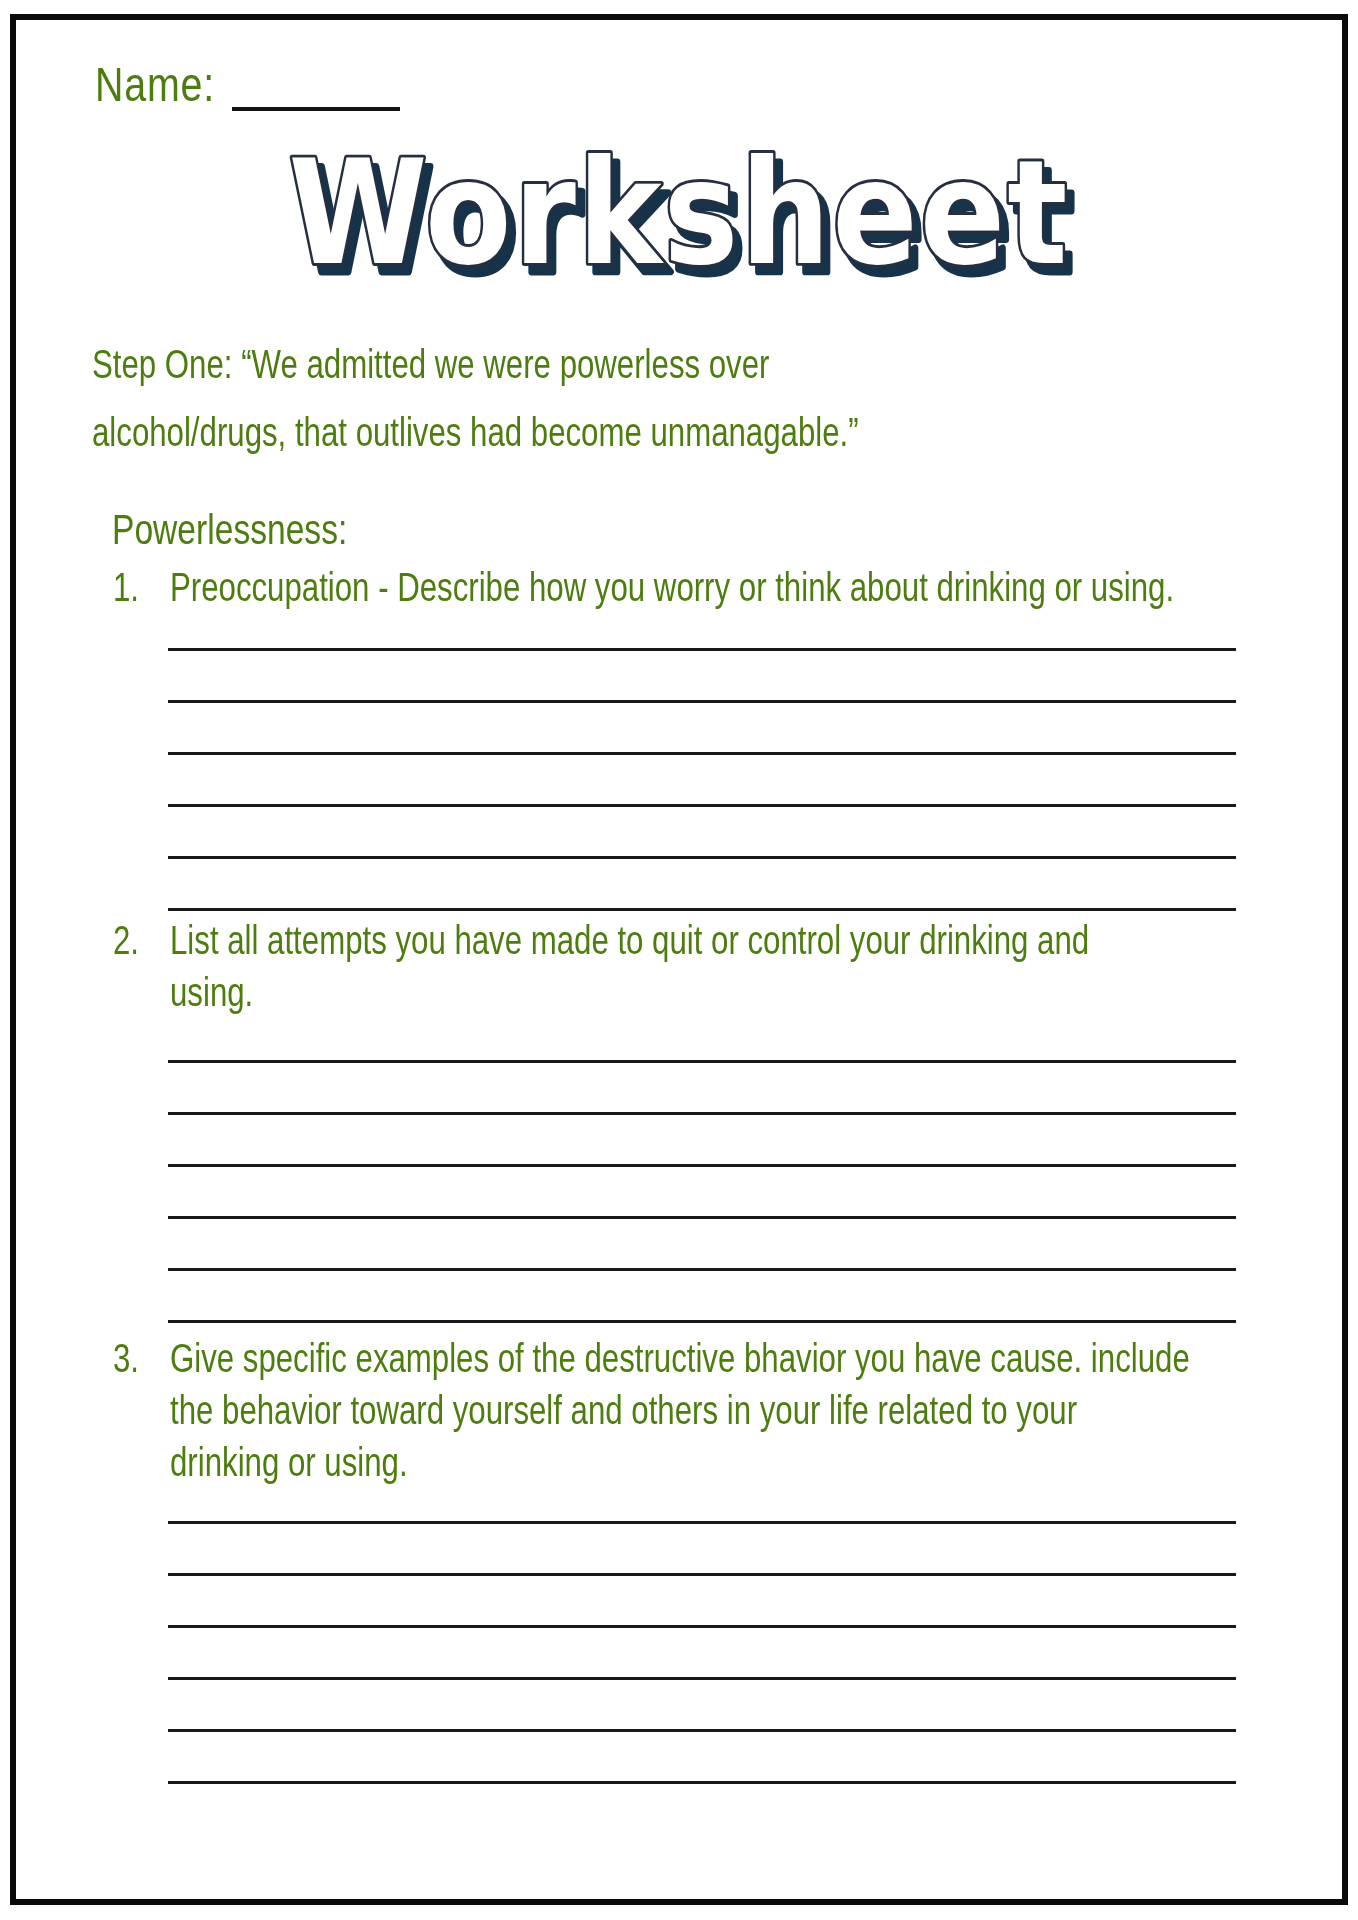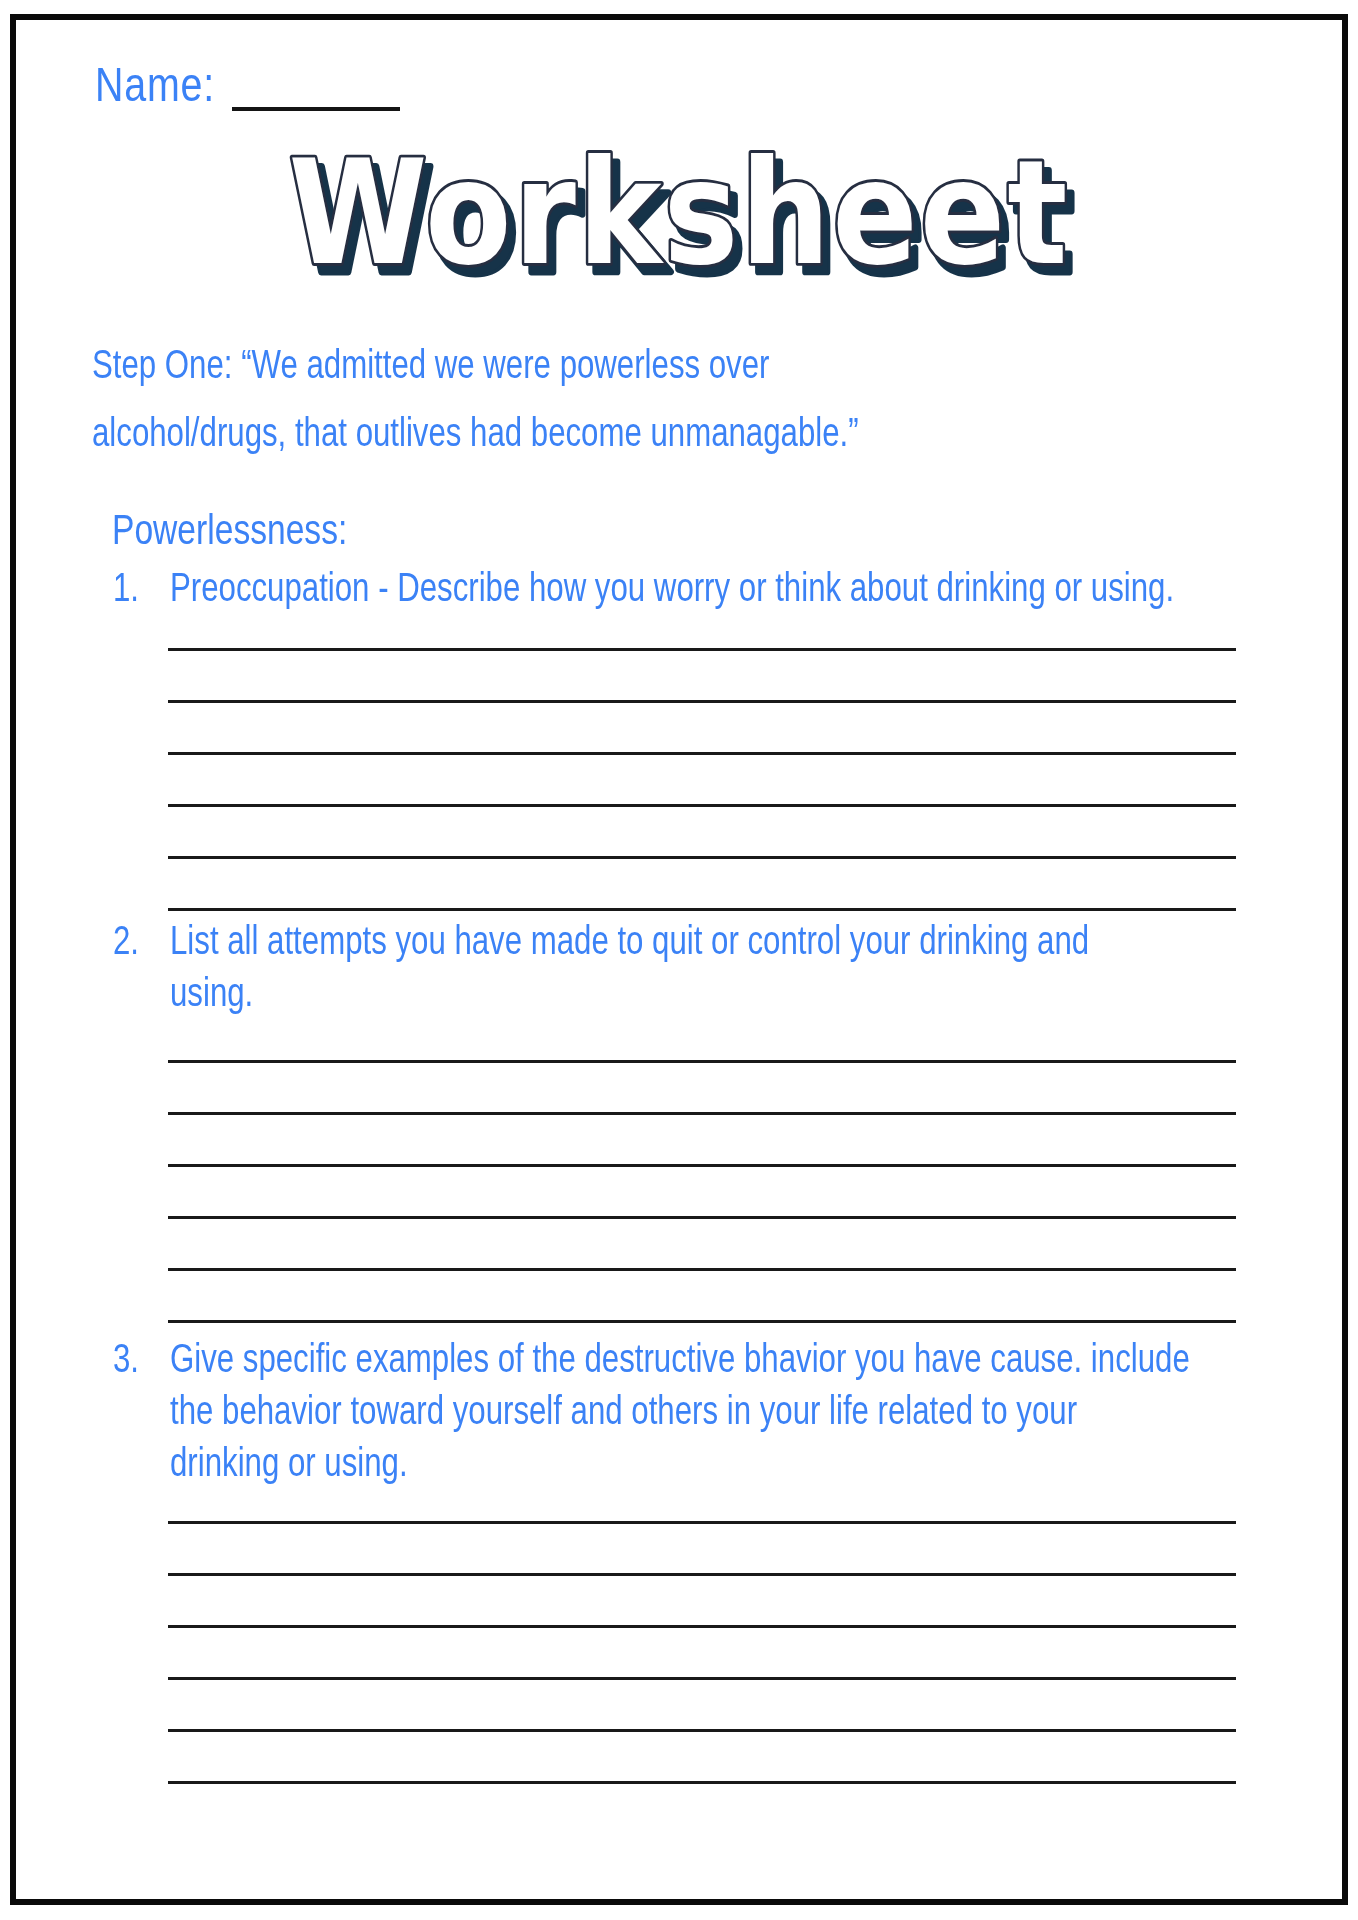--- a/index.html
+++ b/index.html
@@ -6,21 +6,21 @@
     margin: 0;
     padding: 0;
     background: #ffffff;
   }
   .page {
     position: relative;
     width: 1358px;
     height: 1920px;
     background: #ffffff;
     font-family: "Liberation Sans", sans-serif;
-    color: #3b82f6;
+    color: #4d7c0f;
     overflow: hidden;
   }
   .page-border {
     position: absolute;
     left: 10px;
     top: 14px;
     right: 10px;
     bottom: 15px;
     border: 6px solid #0a0a0a;
   }

